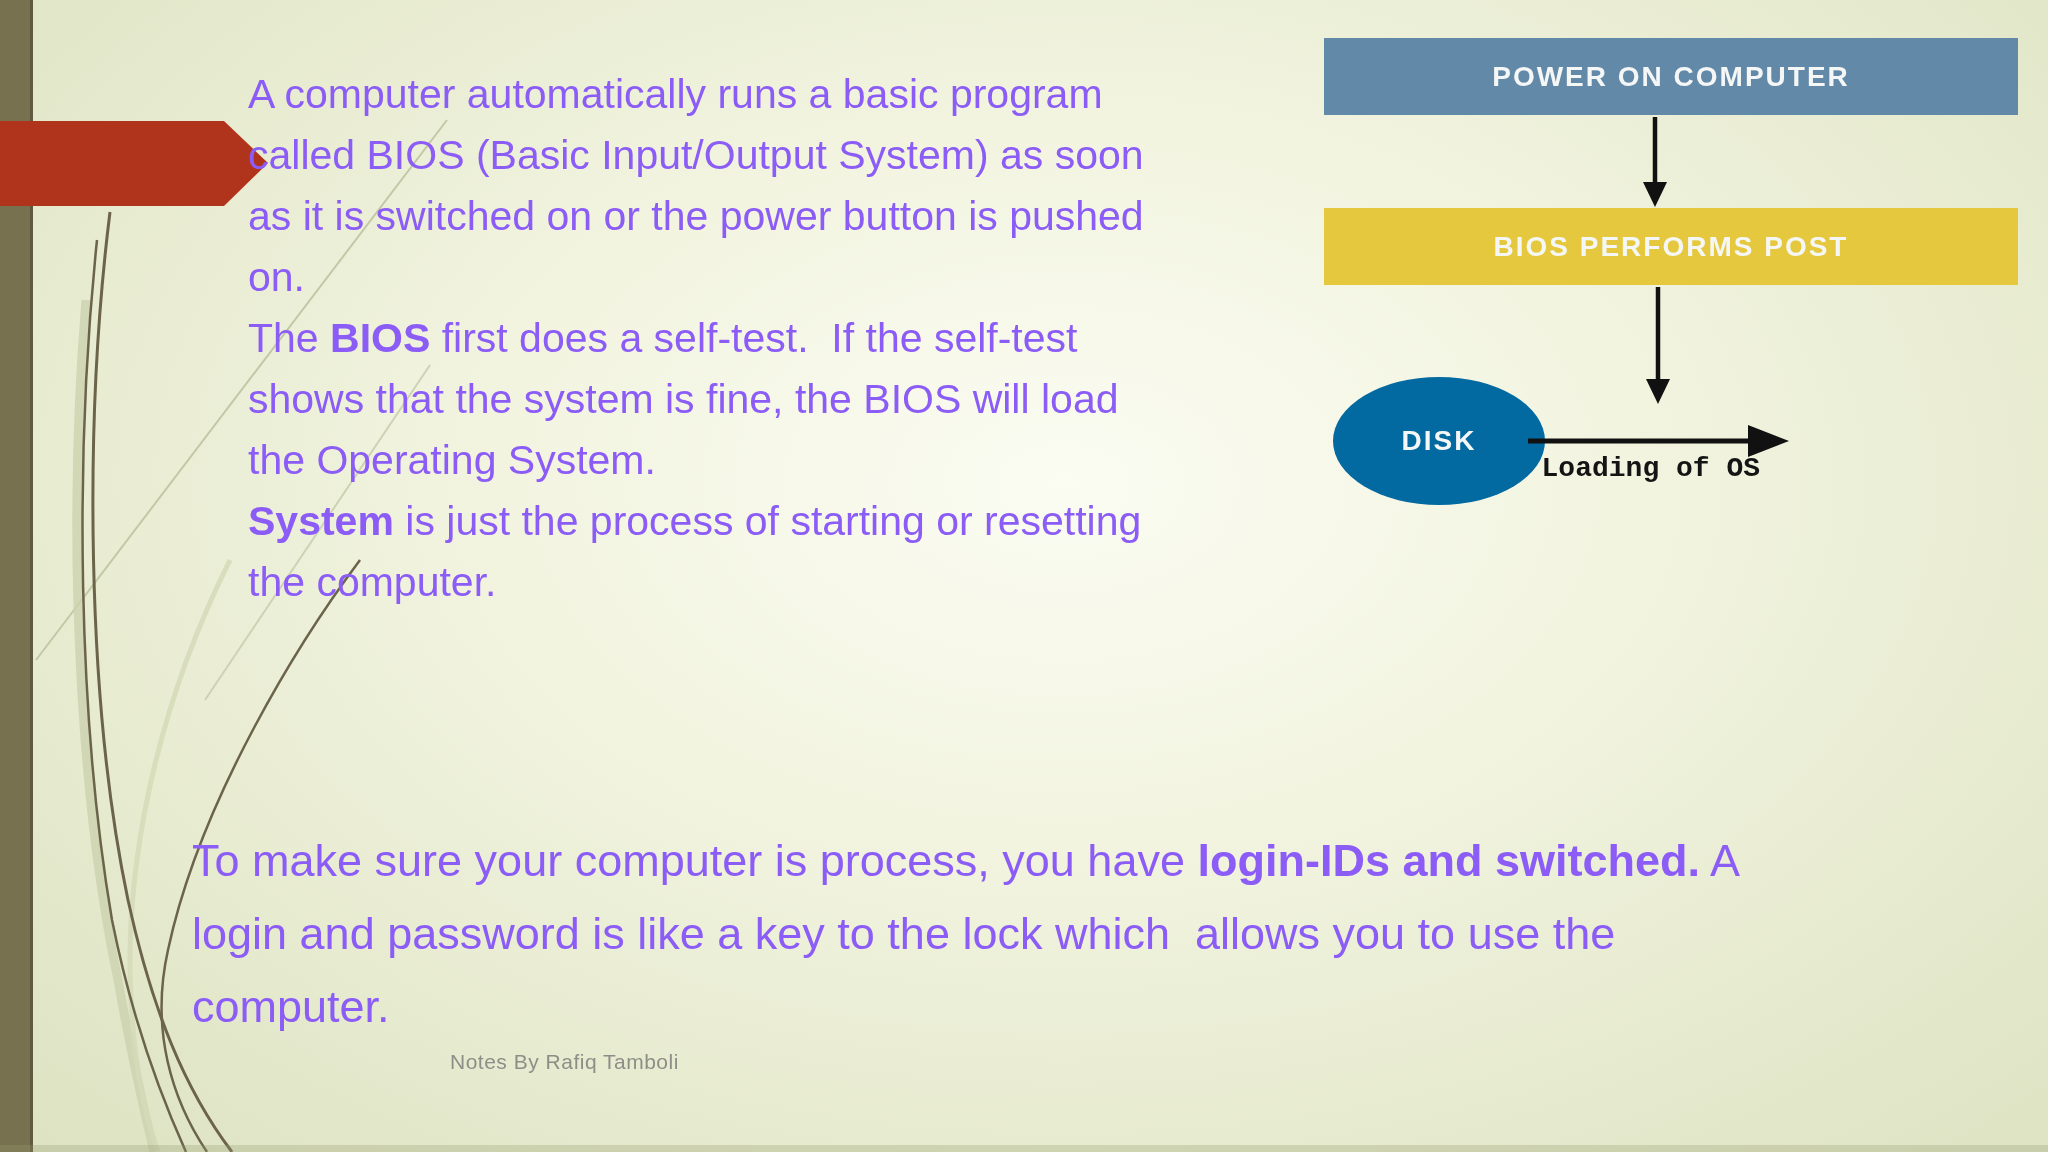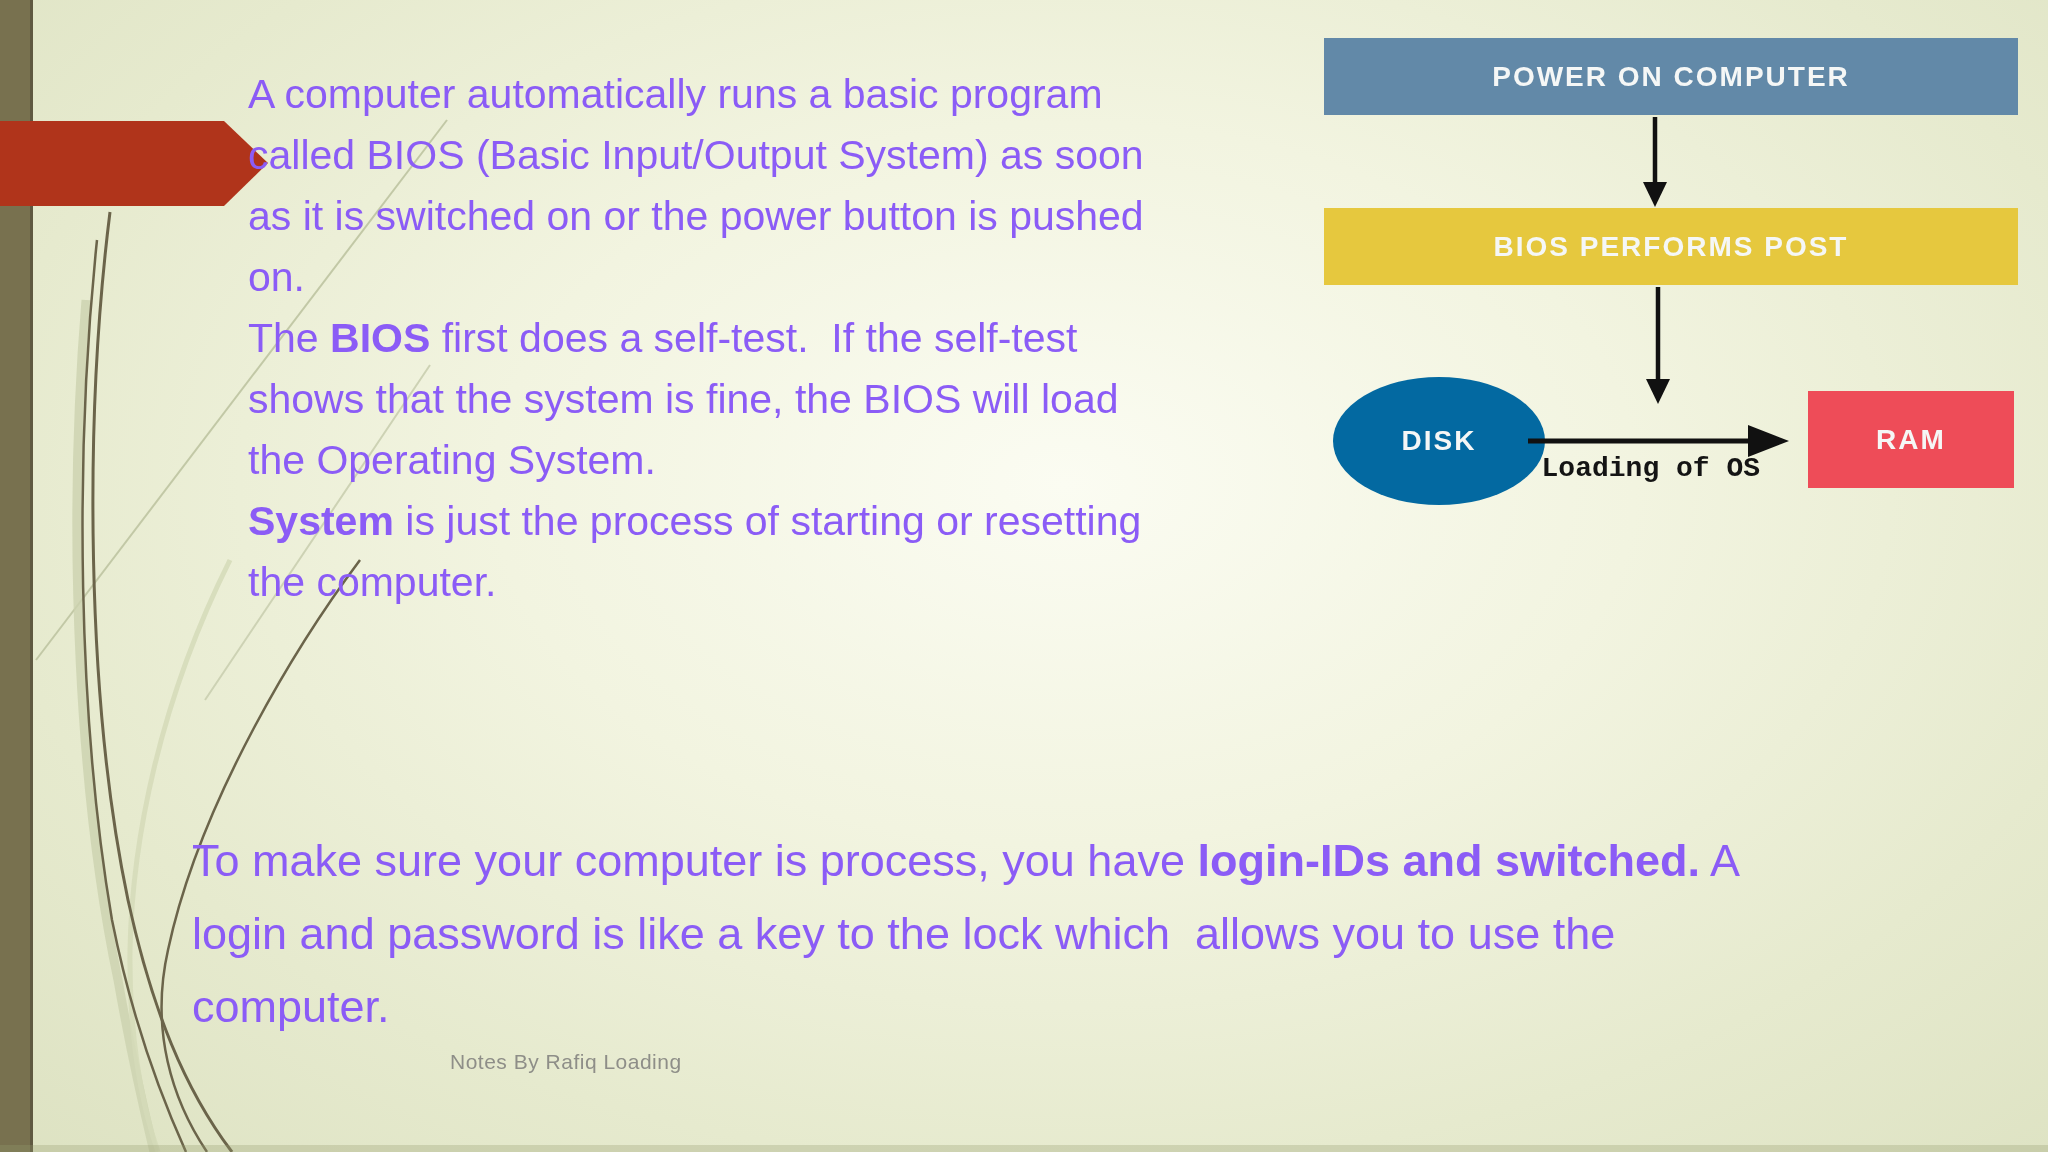--- a/index.html
+++ b/index.html
@@ -97,23 +97,20 @@
   </div>
 
   <div class="node box-post">
     <span>BIOS PERFORMS POST</span>
   </div>
 
   <div class="node disk">
     <span>DISK</span>
   </div>
 
-  <div class="node ram">
-    <span>RAM</span>
-  </div>
 
   <svg class="flow-arrows" viewBox="0 0 2048 1152" aria-hidden="true">
 
     <g>
       <line x1="1655" y1="117" x2="1655" y2="185" stroke="#111" stroke-width="4.5"></line>
       <polygon points="1655,207 1643,182 1667,182" fill="#111"></polygon>
     </g>
 
     <g>
       <line x1="1658" y1="287" x2="1658" y2="380" stroke="#111" stroke-width="4.5"></line>
@@ -121,16 +118,16 @@
     </g>
 
     <g>
       <line x1="1528" y1="441" x2="1752" y2="441" stroke="#111" stroke-width="5"></line>
       <polygon points="1789,441 1748,425 1748,457" fill="#111"></polygon>
     </g>
   </svg>
 
   <div class="loading-label">Loading of OS</div>
 
-  <div class="footer">Notes By Rafiq Loading</div>
+  <div class="footer">Notes By Rafiq Tamboli</div>
 
   <div class="bottom-edge"></div>
 </div>
 
 </body></html>

